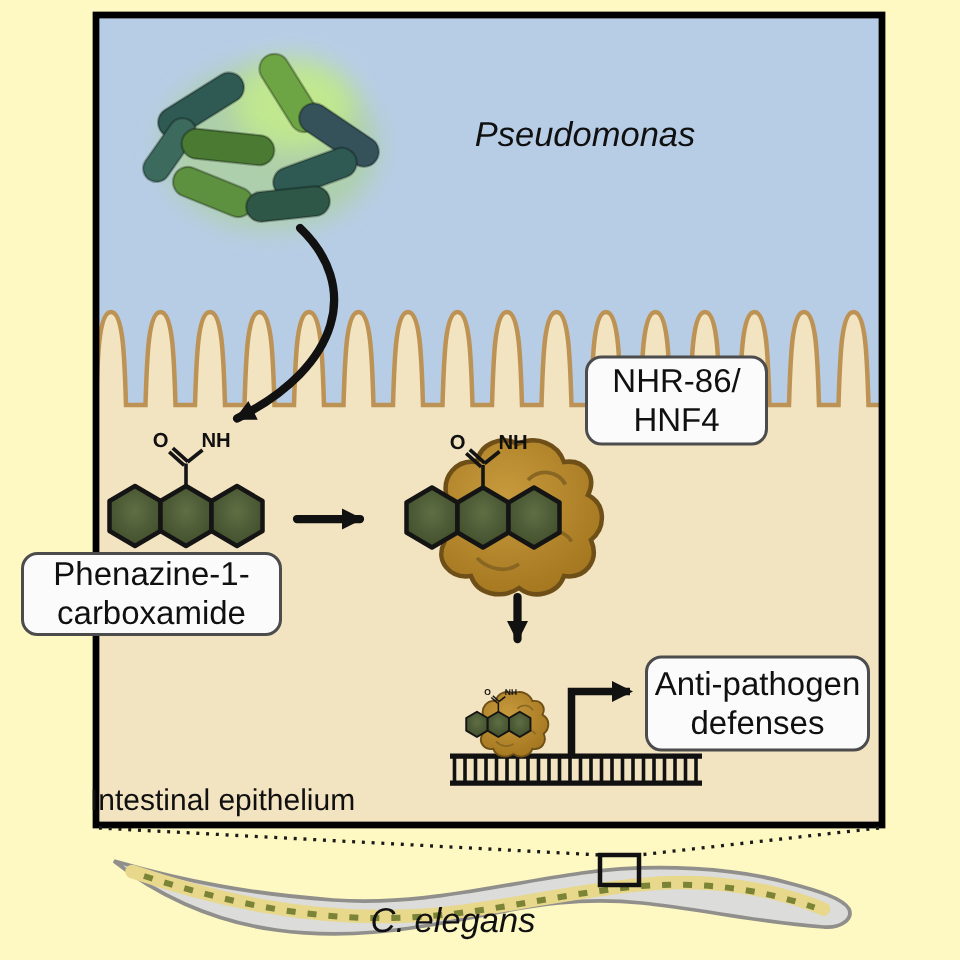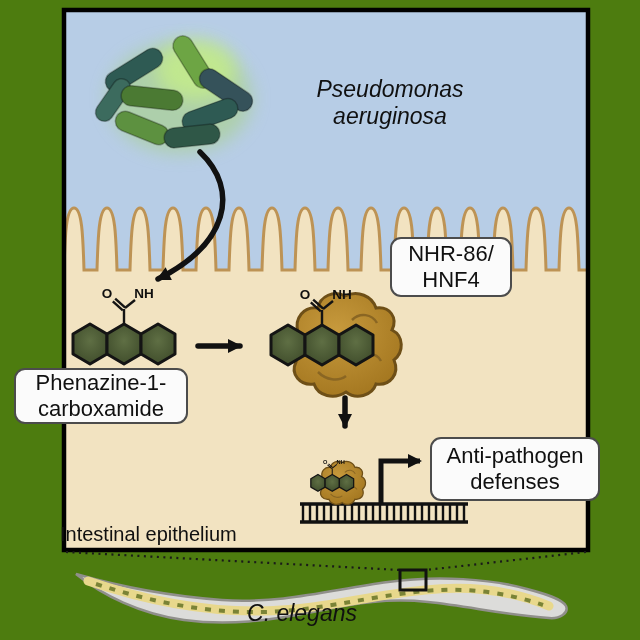--- a/index.html
+++ b/index.html
@@ -1,16 +1,16 @@
 <!DOCTYPE html>
 <html><head>
 <meta charset="utf-8">
 <style>
   html,body{margin:0;padding:0;background:#ffffff;}
-  .canvas{position:relative;width:640px;height:640px;background:#4d7c0f;overflow:hidden;
+  .canvas{position:relative;width:640px;height:640px;background:#fef9c3;overflow:hidden;
           font-family:"Liberation Sans",sans-serif;color:#101010;}
   .gfx{position:absolute;left:0;top:0;}
   svg text{font-family:"Liberation Sans",sans-serif;font-weight:bold;fill:#101010;}
   .abs{position:absolute;}
   .callout{position:absolute;background:#fbfbfb;border:2.5px solid #4c4c4c;border-radius:11px;
            display:flex;flex-direction:column;justify-content:center;align-items:center;
            text-align:center;font-size:22px;line-height:26px;box-sizing:border-box;z-index:5;}
   .species{font-style:italic;font-size:23px;line-height:27px;text-align:center;z-index:5;}
   .plain{font-size:20px;z-index:5;}
   .organism{font-style:italic;font-size:23px;text-align:center;z-index:6;}
@@ -155,34 +155,33 @@
     <path d="M 88 581 C 150 602 205 612 262 611 C 320 610 365 596 425 590
              C 472 585 515 592 549 606" fill="none" stroke="#e8d88c" stroke-width="9" stroke-linecap="round"></path>
     <path d="M 96 584 C 155 603 208 613 262 612 C 318 611 365 597 424 591
              C 468 587 508 593 543 605" fill="none" stroke="#6e7a2c" stroke-width="4" stroke-dasharray="6 8" opacity="0.9"></path>
   </g>
   <rect x="400" y="570" width="26" height="20" fill="none" stroke="#111111" stroke-width="3"></rect>
 </svg>
 
 <div class="abs species" style="left:295px;top:76px;width:190px;">
   <div>Pseudomonas</div>
-  <div>aeruginosa</div>
 </div>
 
 <div class="callout" style="left:14px;top:368px;width:174px;height:56px;">
   <div>Phenazine-1-</div>
   <div>carboxamide</div>
 </div>
 
 <div class="callout" style="left:390px;top:237px;width:122px;height:60px;">
   <div>NHR-86/</div>
   <div>HNF4</div>
 </div>
 
-<div class="callout" style="left:430px;top:437px;width:170px;height:64px;">
+<div class="callout" style="left:430px;top:437px;width:150px;height:64px;">
   <div>Anti-pathogen</div>
   <div>defenses</div>
 </div>
 
 <div class="abs plain" style="left:60px;top:523px;">Intestinal epithelium</div>
 
 <div class="abs organism" style="left:222px;top:600px;width:160px;">C. elegans</div>
 
 </div>
 

